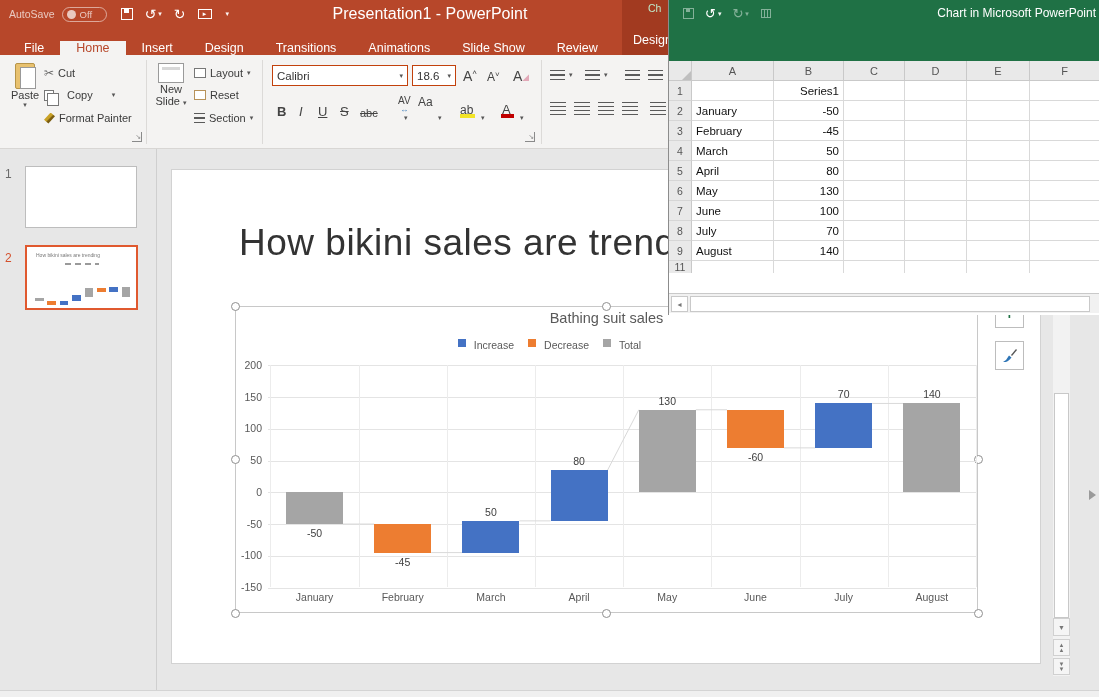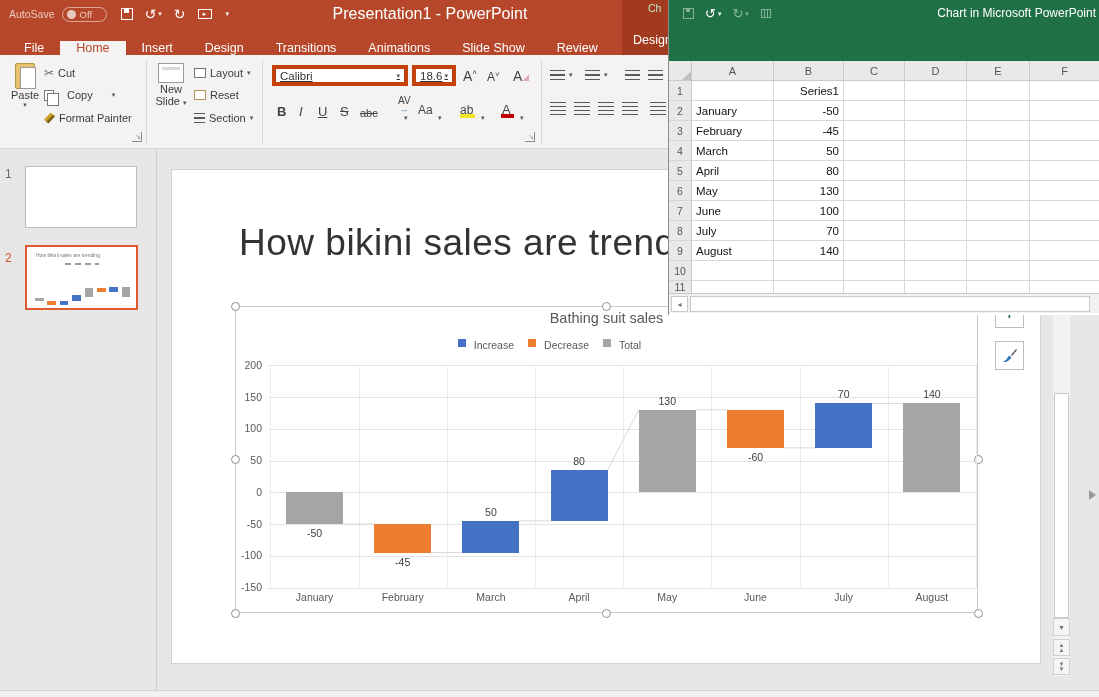--- a/index.html
+++ b/index.html
@@ -35,21 +35,21 @@
   .bigbtn{position:absolute;display:flex;flex-direction:column;align-items:center;font-size:11px;color:#3b3b3b;}
   .clipicon{width:20px;height:26px;background:#E8C16F;border:1px solid #B69449;border-radius:2px;position:relative;}
   .clipicon:before{content:"";position:absolute;left:4px;top:3px;width:14px;height:20px;background:#fff;border:1px solid #999;}
   .rowbtn{position:absolute;display:flex;align-items:center;gap:4px;font-size:11px;color:#3b3b3b;height:18px;}
   .copyicon{width:10px;height:11px;border:1px solid #777;background:#fff;position:relative;}
   .copyicon:before{content:"";position:absolute;left:2px;top:2px;width:10px;height:11px;border:1px solid #777;background:#fff;}
   .painticon{width:11px;height:11px;background:linear-gradient(135deg,#C9A227 45%,#7a5c10 55%);clip-path:polygon(0 65%,60% 0,100% 35%,40% 100%);}
   .pageicon{width:26px;height:20px;background:#fff;border:1px solid #9a9a9a;position:relative;}
   .pageicon:before{content:"";position:absolute;left:3px;top:3px;width:18px;height:3px;background:#d8d8d8;}
   .sqicon{width:12px;height:10px;border:1px solid #777;background:#fff;position:relative;}
-  .combo{position:absolute;height:21px;background:#fff;border:4px solid #c2410c;font-size:11.5px;display:flex;align-items:center;padding:0 4px;justify-content:space-between;color:#333;text-decoration:underline;}
+  .combo{position:absolute;height:21px;background:#fff;border:1px solid #c2410c;font-size:11.5px;display:flex;align-items:center;padding:0 4px;justify-content:space-between;color:#333;}
   .fbtn{position:absolute;height:21px;display:flex;align-items:flex-end;font-size:13px;color:#444;}
   .ulined{text-decoration:underline;}
   .struck{text-decoration:line-through;}
   .ybar{position:absolute;width:15px;height:4px;background:#F3E427;bottom:0;left:0;}
   .rbar{position:absolute;width:13px;height:4px;background:#C00000;bottom:0;left:0;}
   .lines3{width:15px;height:11px;background:repeating-linear-gradient(to bottom,#5a5a5a 0 1.5px,transparent 1.5px 4.5px);}
   .lines4{width:16px;height:13px;background:repeating-linear-gradient(to bottom,#5a5a5a 0 1.5px,transparent 1.5px 4px);}
 
   
   .thumbpanel{position:absolute;left:0;top:149px;width:157px;height:541px;background:#E7E7E7;border-right:1px solid #CFCFCF;}
@@ -232,21 +232,21 @@
     <div class="fbtn struck" style="left:360px;top:43px;font-size:11px;">
         <span>abc</span>
       </div>
     <div class="fbtn" style="left:386px;top:41px;font-size:10px;flex-direction:column;align-items:center;line-height:9px;margin-left:12px;">
         <span>AV</span>
         <span style="color:#2E74B5;font-size:8px;">↔</span>
       </div>
     <div class="fbtn" style="left:404px;top:46px;font-size:7px;color:#555;">
         <span>▾</span>
       </div>
-    <div class="fbtn" style="left:418px;top:41px;font-size:12px;justify-content:flex-end;">
+    <div class="fbtn" style="left:418px;top:33px;font-size:12px;justify-content:flex-end;">
         <span>Aa</span>
       </div>
     <div class="fbtn" style="left:438px;top:46px;font-size:7px;color:#555;">
         <span>▾</span>
       </div>
     <div class="fbtn" style="left:460px;top:41px;font-size:12px;position:absolute;">
         <span>ab</span>
         <span class="ybar" style="left:0;bottom:-1px;"></span>
       </div>
     <div class="fbtn" style="left:481px;top:46px;font-size:7px;color:#555;">
@@ -532,29 +532,20 @@
         </div>
         <div class="xl-row">
           <div class="xl-rh">9</div>
           <div class="xl-c">August</div>
           <div class="xl-c r">140</div>
           <div class="xl-c"></div>
           <div class="xl-c"></div>
           <div class="xl-c"></div>
           <div class="xl-c"></div>
         </div>
-        <div class="xl-row">
-          <div class="xl-rh">10</div>
-          <div class="xl-c"></div>
-          <div class="xl-c r"></div>
-          <div class="xl-c"></div>
-          <div class="xl-c"></div>
-          <div class="xl-c"></div>
-          <div class="xl-c"></div>
-        </div>
         <div class="xl-row" style="height: 12px; overflow: hidden;">
           <div class="xl-rh">11</div>
           <div class="xl-c"></div>
           <div class="xl-c"></div>
           <div class="xl-c"></div>
           <div class="xl-c"></div>
           <div class="xl-c"></div>
           <div class="xl-c"></div>
         </div>
         <div class="xhs">

